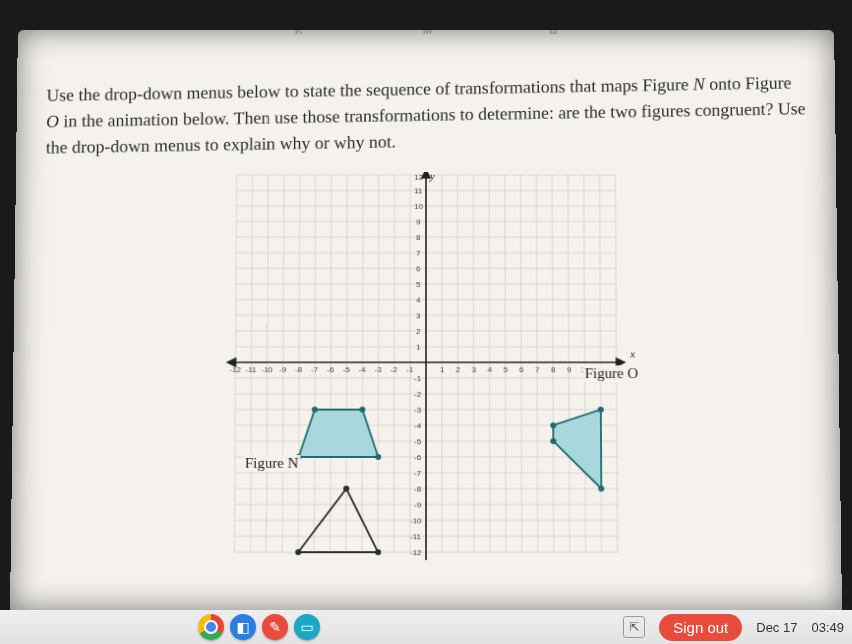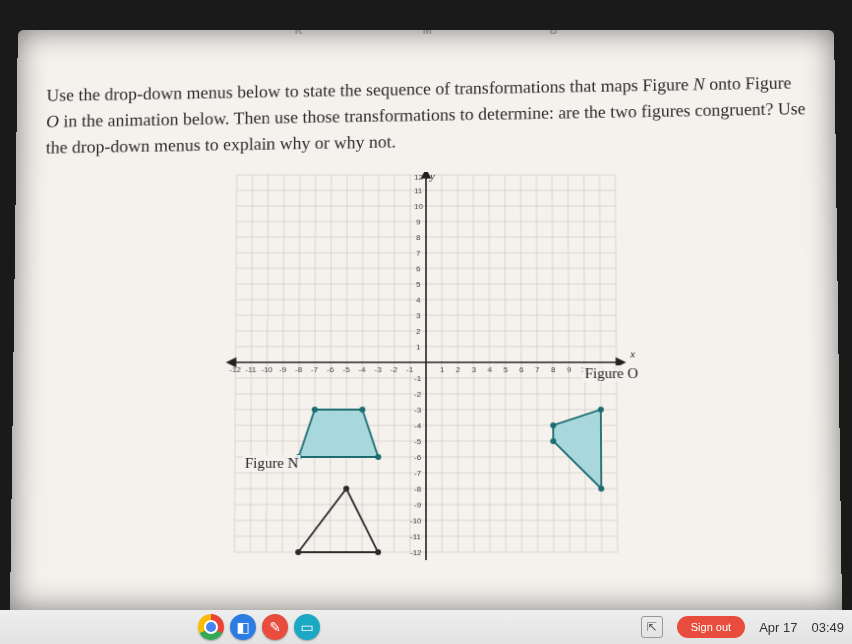--- a/index.html
+++ b/index.html
@@ -86,21 +86,21 @@
   .blue { background:#2b7de1;}
   .red { background:#e74c3c;}
   .teal { background:#1ba8c4;}
   .tb-right { margin-left:auto; display:flex; align-items:center; gap:14px; }
   .tray-btn {
     width:22px;height:22px;border:1px solid #999;border-radius:3px;
     display:flex;align-items:center;justify-content:center;font-size:12px;color:#555;
   }
   .signout {
     background:#e74c3c;color:#fff;padding:5px 14px;border-radius:14px;
-    font-size:11px;font-weight:500;text-align:right;
+    font-size:15px;font-weight:500;text-align:right;
   }
   .tick-label { font: 8px Arial, sans-serif; fill:#444; }
   .axis-label { font: italic 11px Georgia, serif; fill:#222; }
 </style>
 </head>
 <body>
 
 <div class="screen">
   <div class="top-tabs">
     <span>K'</span>
@@ -275,16 +275,16 @@
 <div class="taskbar">
   <div class="tb-left">
     <div class="tb-icon chrome"></div>
     <div class="tb-icon blue">◧</div>
     <div class="tb-icon red">✎</div>
     <div class="tb-icon teal">▭</div>
   </div>
   <div class="tb-right">
     <div class="tray-btn">⇱</div>
     <div class="signout">Sign out</div>
-    <span>Apr 17</span>
+    <span>Dec 17</span>
     <span>03:49</span>
   </div>
 </div>
 
 </body></html>

